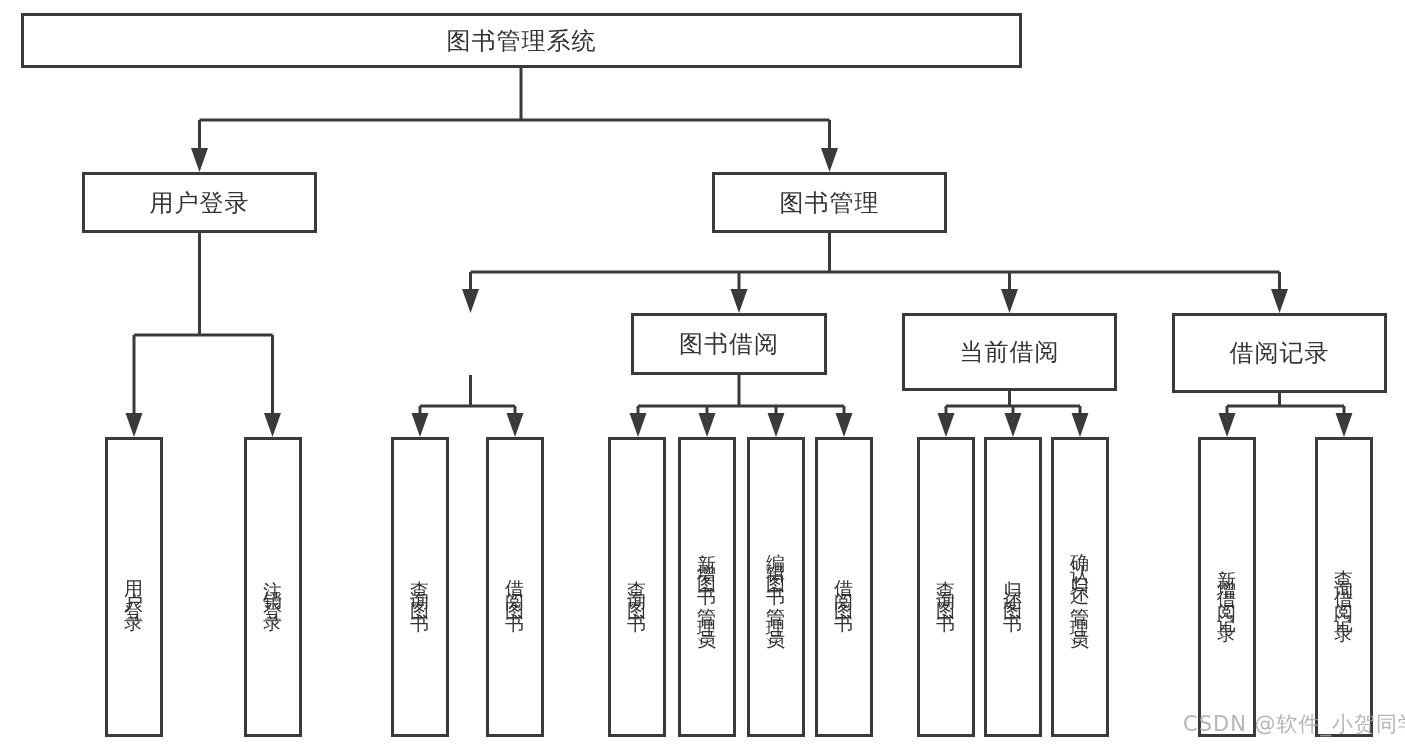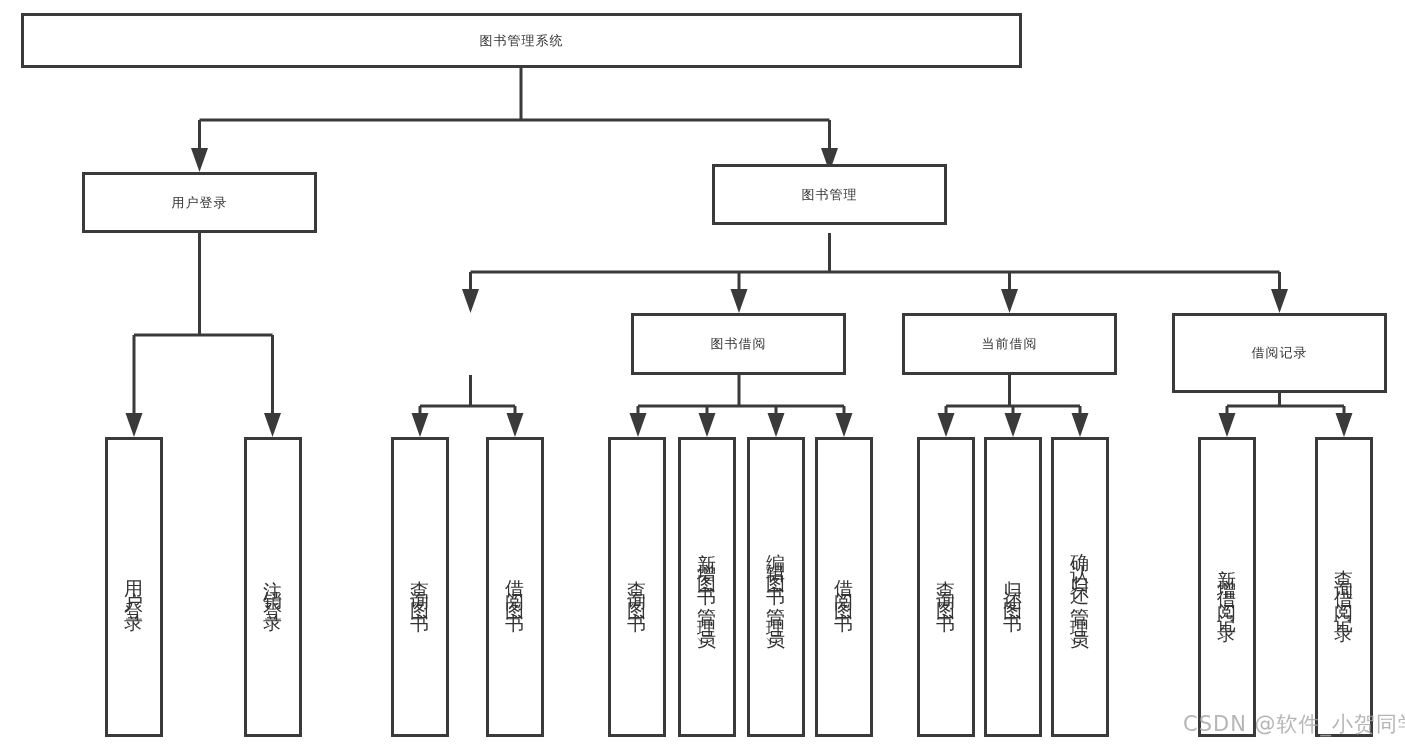--- a/index.html
+++ b/index.html
@@ -27,21 +27,21 @@
   }
   .node {
     position: absolute;
     border: 3px solid var(--line);
     background: #ffffff;
     display: flex;
     align-items: center;
     justify-content: center;
   }
   .hbox span {
-    font-size: 13px;
+    font-size: 24px;
     letter-spacing: 1px;
     color: var(--text);
     white-space: nowrap;
   }
   .vbox span {
     writing-mode: vertical-rl;
     text-orientation: mixed;
     font-size: 19px;
     letter-spacing: 11px;
     color: var(--text);
@@ -85,28 +85,28 @@
              M1218.5 413 L1235.5 413 L1227 437 Z  M1335.5 413 L1352.5 413 L1344 437 Z"></path>
   </svg>
 
   <div class="node hbox" style="left:21px; top:13px; width:1001px; height:55px;">
     <span>图书管理系统</span>
   </div>
 
   <div class="node hbox" style="left:82px; top:172px; width:235px; height:61px;">
     <span>用户登录</span>
   </div>
-  <div class="node hbox" style="left:712px; top:164px; width:235px; height:61px;">
+  <div class="node hbox" style="left:712px; top:172px; width:235px; height:61px;">
     <span>图书管理</span>
   </div>
 
-  <div class="node hbox" style="left:631px; top:313px; width:215px; height:62px;align-items:center;">
+  <div class="node hbox" style="left:631px; top:313px; width:196px; height:62px;align-items:center;">
     <span>图书借阅</span>
   </div>
-  <div class="node hbox" style="left:902px; top:313px; width:215px; height:62px;">
+  <div class="node hbox" style="left:902px; top:313px; width:215px; height:78px;">
     <span>当前借阅</span>
   </div>
   <div class="node hbox" style="left:1172px; top:313px; width:215px; height:80px;">
     <span>借阅记录</span>
   </div>
 
   <div class="node vbox" style="left:105px; top:437px; width:58px; height:300px;">
     <span>用户登录</span>
   </div>
   <div class="node vbox" style="left:244px; top:437px; width:58px; height:300px;">

